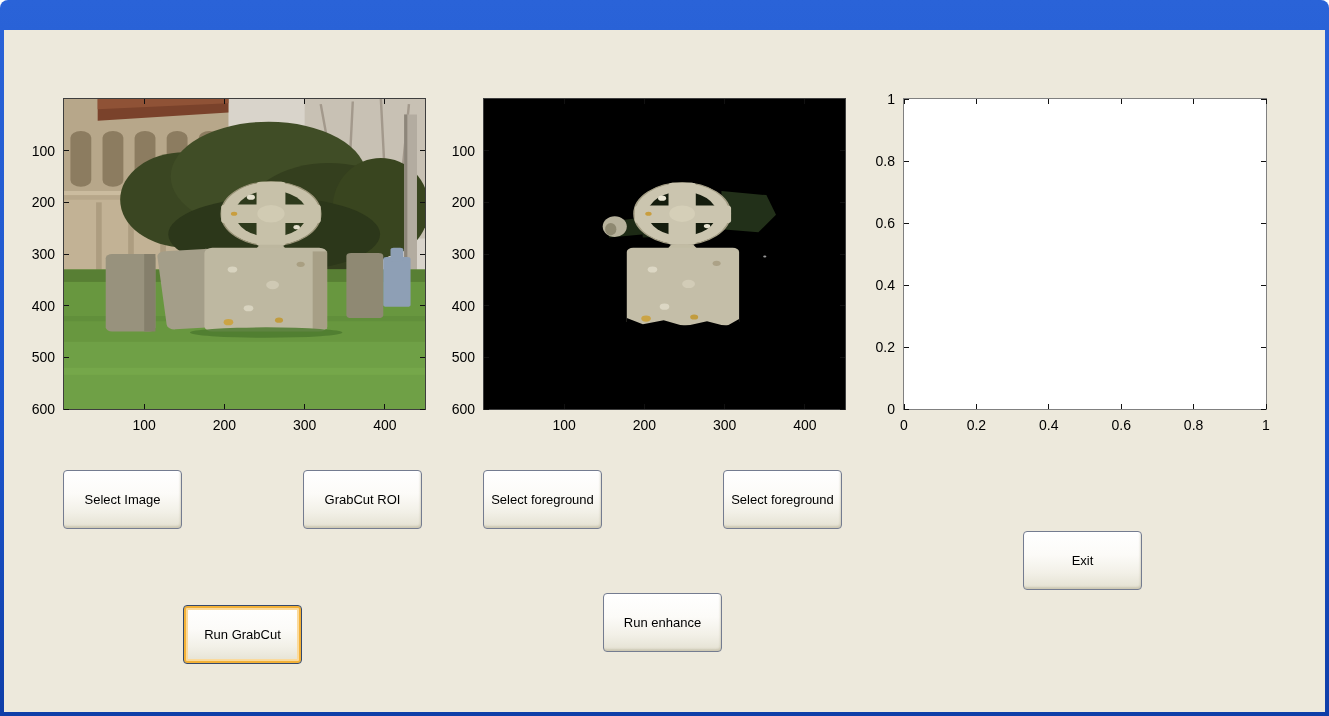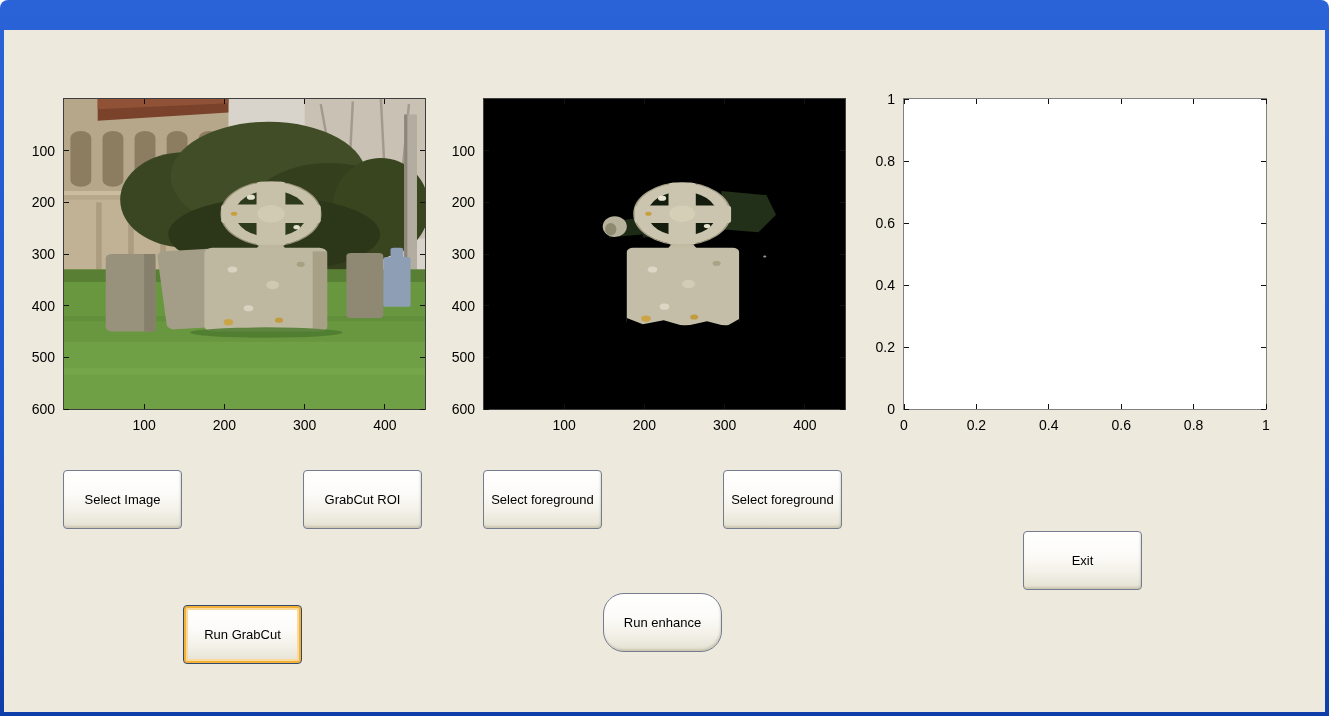--- a/index.html
+++ b/index.html
@@ -271,13 +271,13 @@
     <div class="tick-mark" style="top: -0.5px; right: 0px; width: 5px; height: 1px;"></div>
     <div class="tick-label" style="left: -9px; top: 0px; transform: translate(-100%, -50%);">1</div>
   </div>
 
 <button class="xpbtn" style="left:63px;top:470px;">Select Image</button>
 <button class="xpbtn" style="left:303px;top:470px;">GrabCut ROI</button>
 <button class="xpbtn" style="left:483px;top:470px;">Select foreground</button>
 <button class="xpbtn" style="left:723px;top:470px;">Select foreground</button>
 <button class="xpbtn" style="left:1023px;top:531px;">Exit</button>
 <button class="xpbtn focused" style="left:183px;top:605px;">Run GrabCut</button>
-<button class="xpbtn" style="left:603px;top:593px;border-radius:21px;">Run enhance</button>
+<button class="xpbtn" style="left:603px;top:593px;">Run enhance</button>
 
 </body></html>

